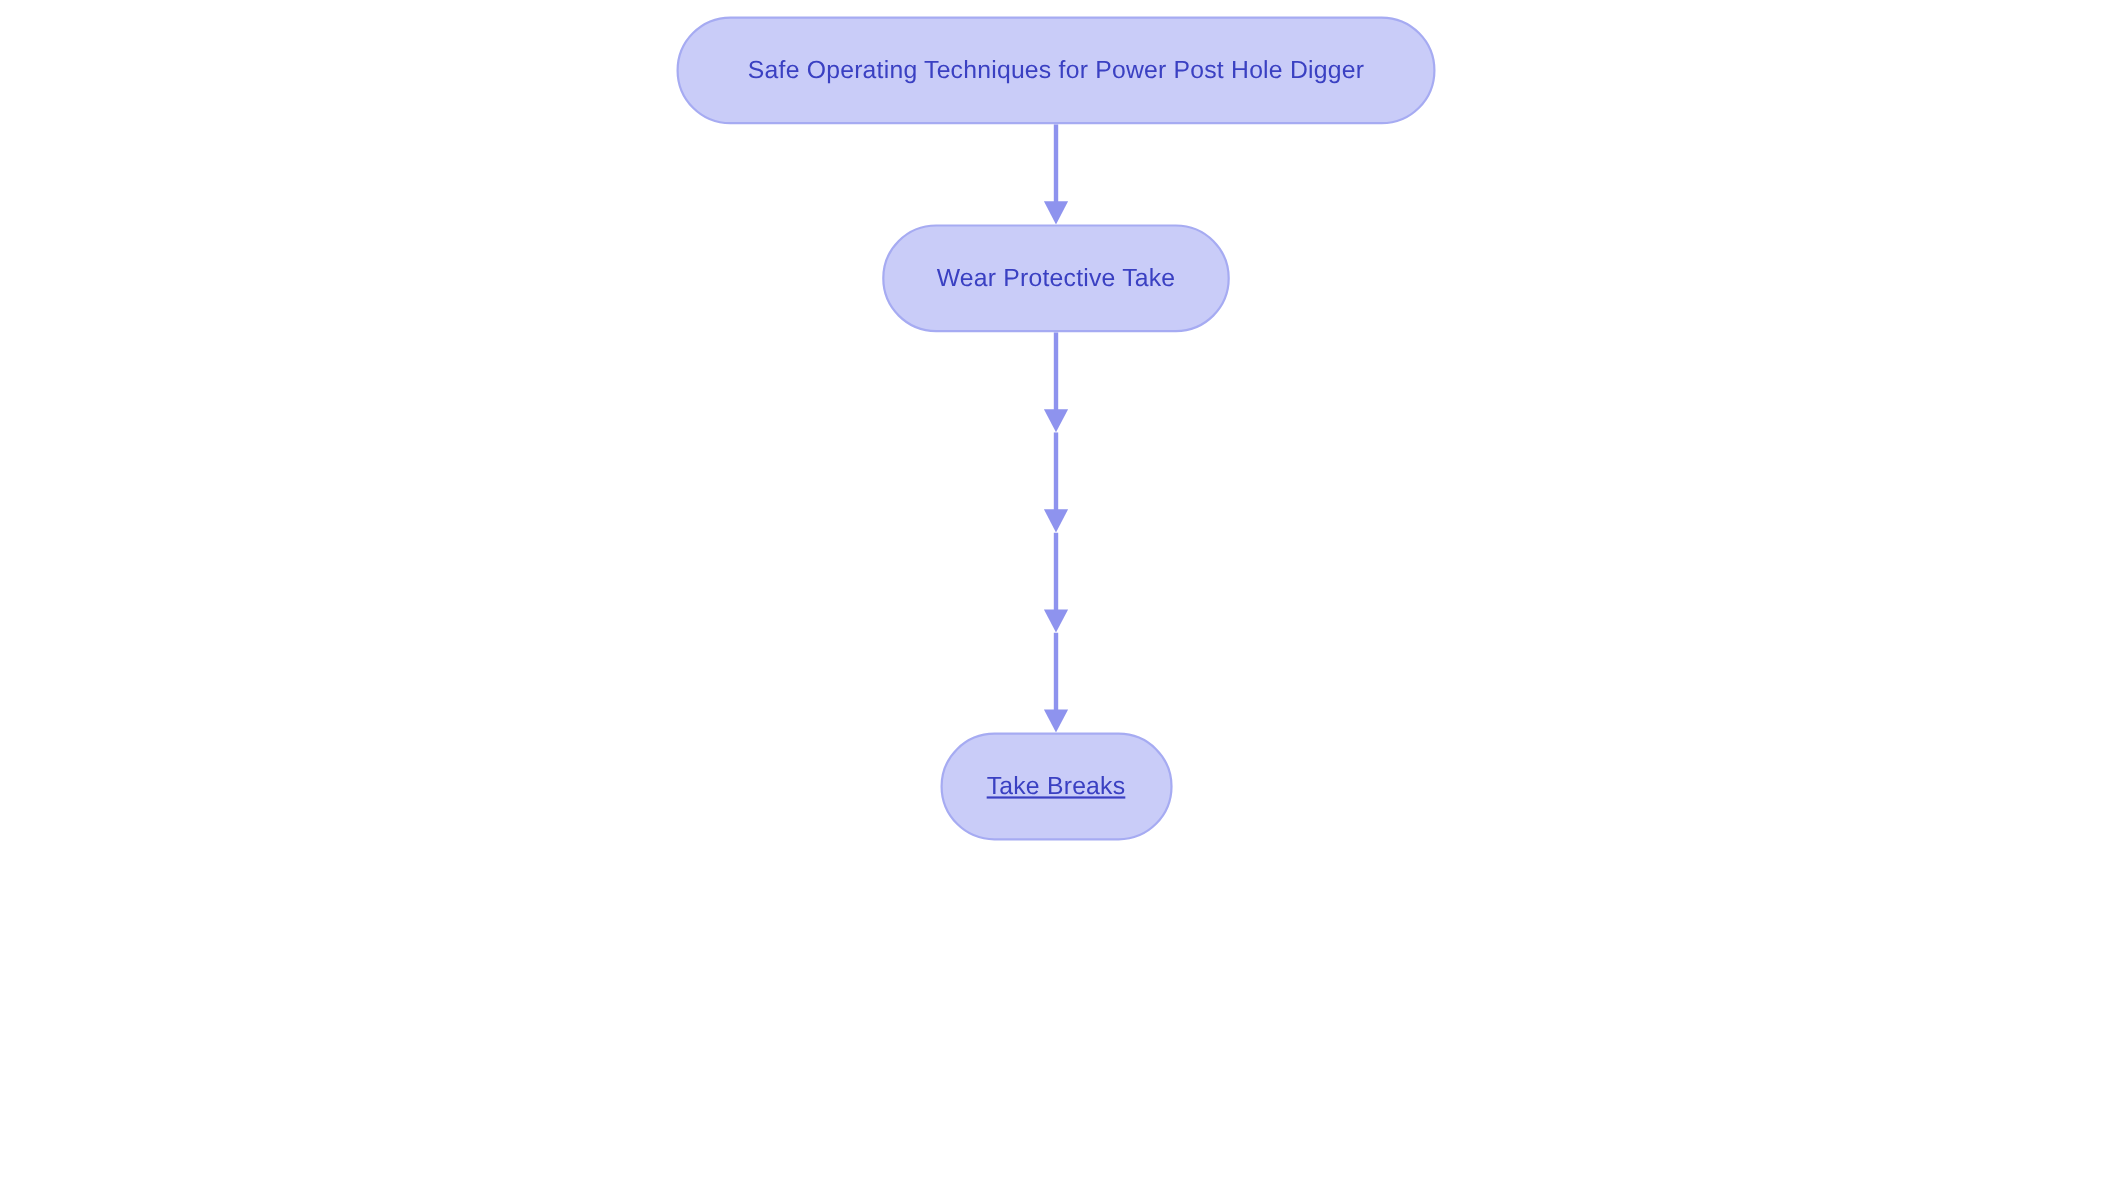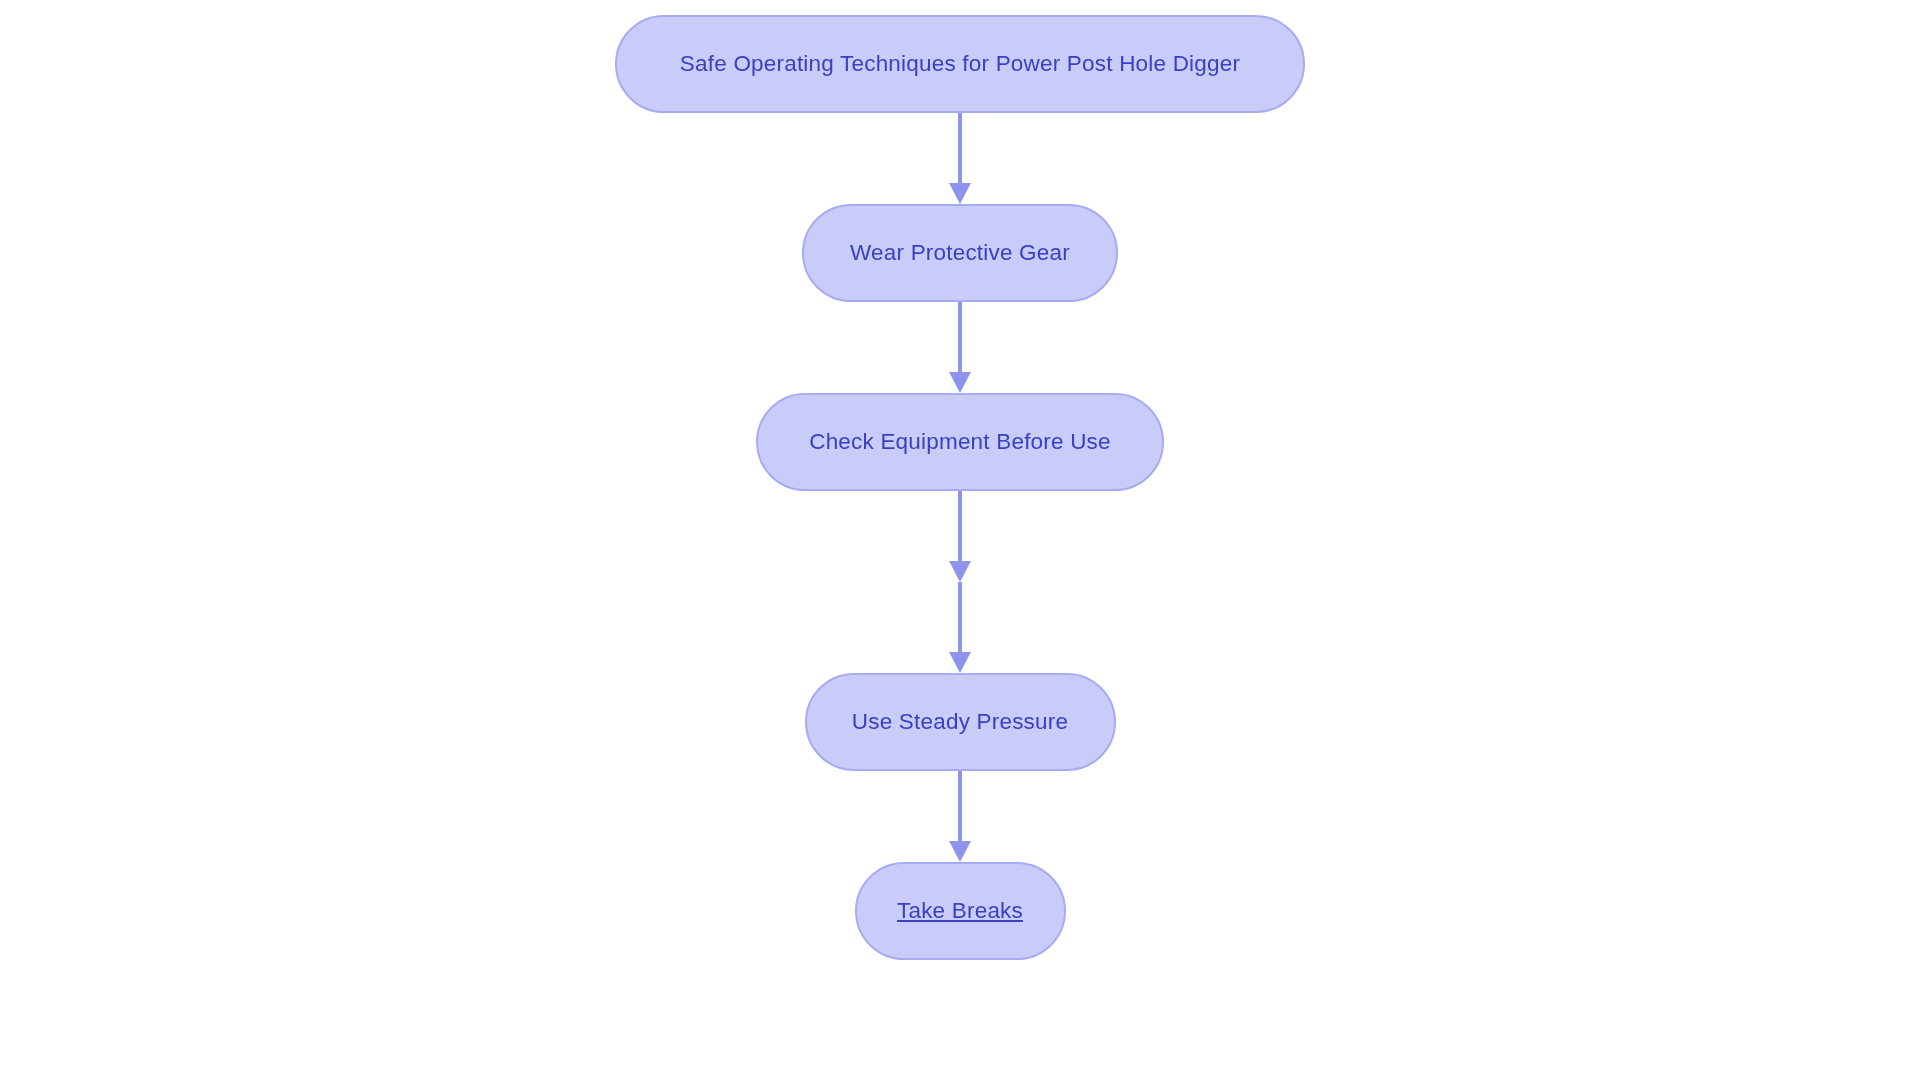--- a/index.html
+++ b/index.html
@@ -63,47 +63,45 @@
 
     <div class="flow-node n0">Safe Operating Techniques for Power Post Hole Digger</div>
 
     <div class="connector">
       <svg width="26" height="91" viewBox="0 0 26 91" aria-hidden="true">
         <line x1="13" y1="0" x2="13" y2="71" stroke="currentColor" stroke-width="4"></line>
         <polygon points="2,70 24,70 13,91" fill="currentColor"></polygon>
       </svg>
     </div>
 
-    <div class="flow-node n1">Wear Protective Gear</div>
-
-    <div class="connector">
-      <svg width="26" height="91" viewBox="0 0 26 91" aria-hidden="true">
-        <line x1="13" y1="0" x2="13" y2="71" stroke="currentColor" stroke-width="4"></line>
-        <polygon points="2,70 24,70 13,91" fill="currentColor"></polygon>
-      </svg>
-    </div>
-
-    <div class="flow-node n2">Check Equipment Before Use</div>
+    <div class="flow-node n1">Wear Protective Take</div>
 
     <div class="connector">
       <svg width="26" height="91" viewBox="0 0 26 91" aria-hidden="true">
         <line x1="13" y1="0" x2="13" y2="71" stroke="currentColor" stroke-width="4"></line>
         <polygon points="2,70 24,70 13,91" fill="currentColor"></polygon>
       </svg>
     </div>
 
 
     <div class="connector">
       <svg width="26" height="91" viewBox="0 0 26 91" aria-hidden="true">
         <line x1="13" y1="0" x2="13" y2="71" stroke="currentColor" stroke-width="4"></line>
         <polygon points="2,70 24,70 13,91" fill="currentColor"></polygon>
       </svg>
     </div>
 
-    <div class="flow-node n4">Use Steady Pressure</div>
+
+    <div class="connector">
+      <svg width="26" height="91" viewBox="0 0 26 91" aria-hidden="true">
+        <line x1="13" y1="0" x2="13" y2="71" stroke="currentColor" stroke-width="4"></line>
+        <polygon points="2,70 24,70 13,91" fill="currentColor"></polygon>
+      </svg>
+    </div>
+
 
     <div class="connector">
       <svg width="26" height="91" viewBox="0 0 26 91" aria-hidden="true">
         <line x1="13" y1="0" x2="13" y2="71" stroke="currentColor" stroke-width="4"></line>
         <polygon points="2,70 24,70 13,91" fill="currentColor"></polygon>
       </svg>
     </div>
 
     <div class="flow-node n5">Take Breaks</div>
 

